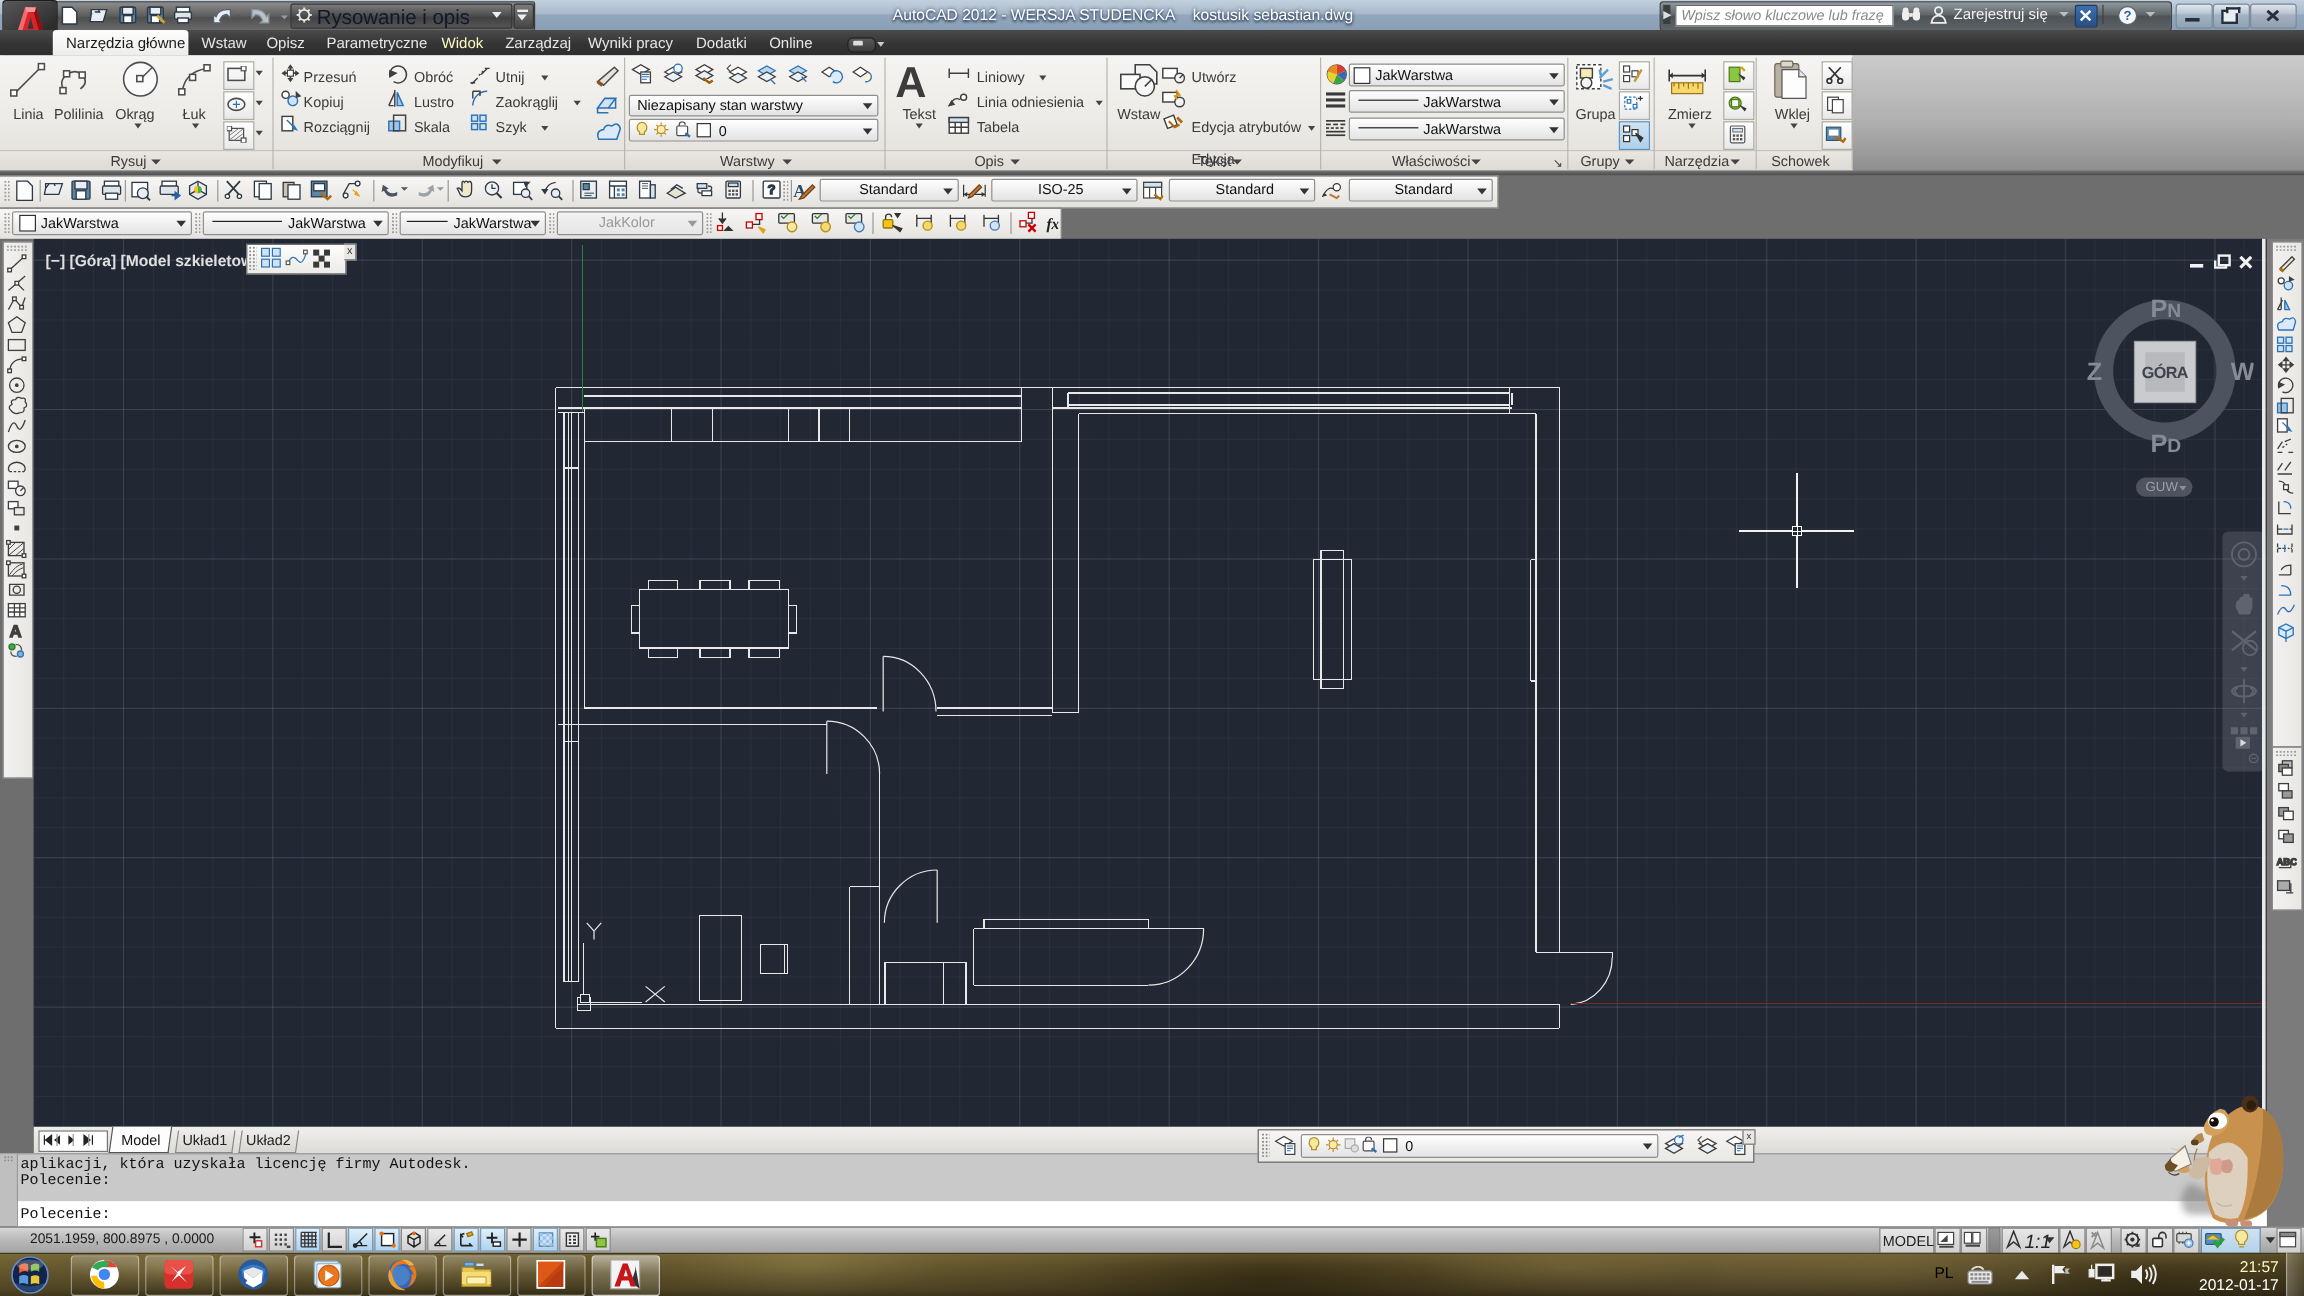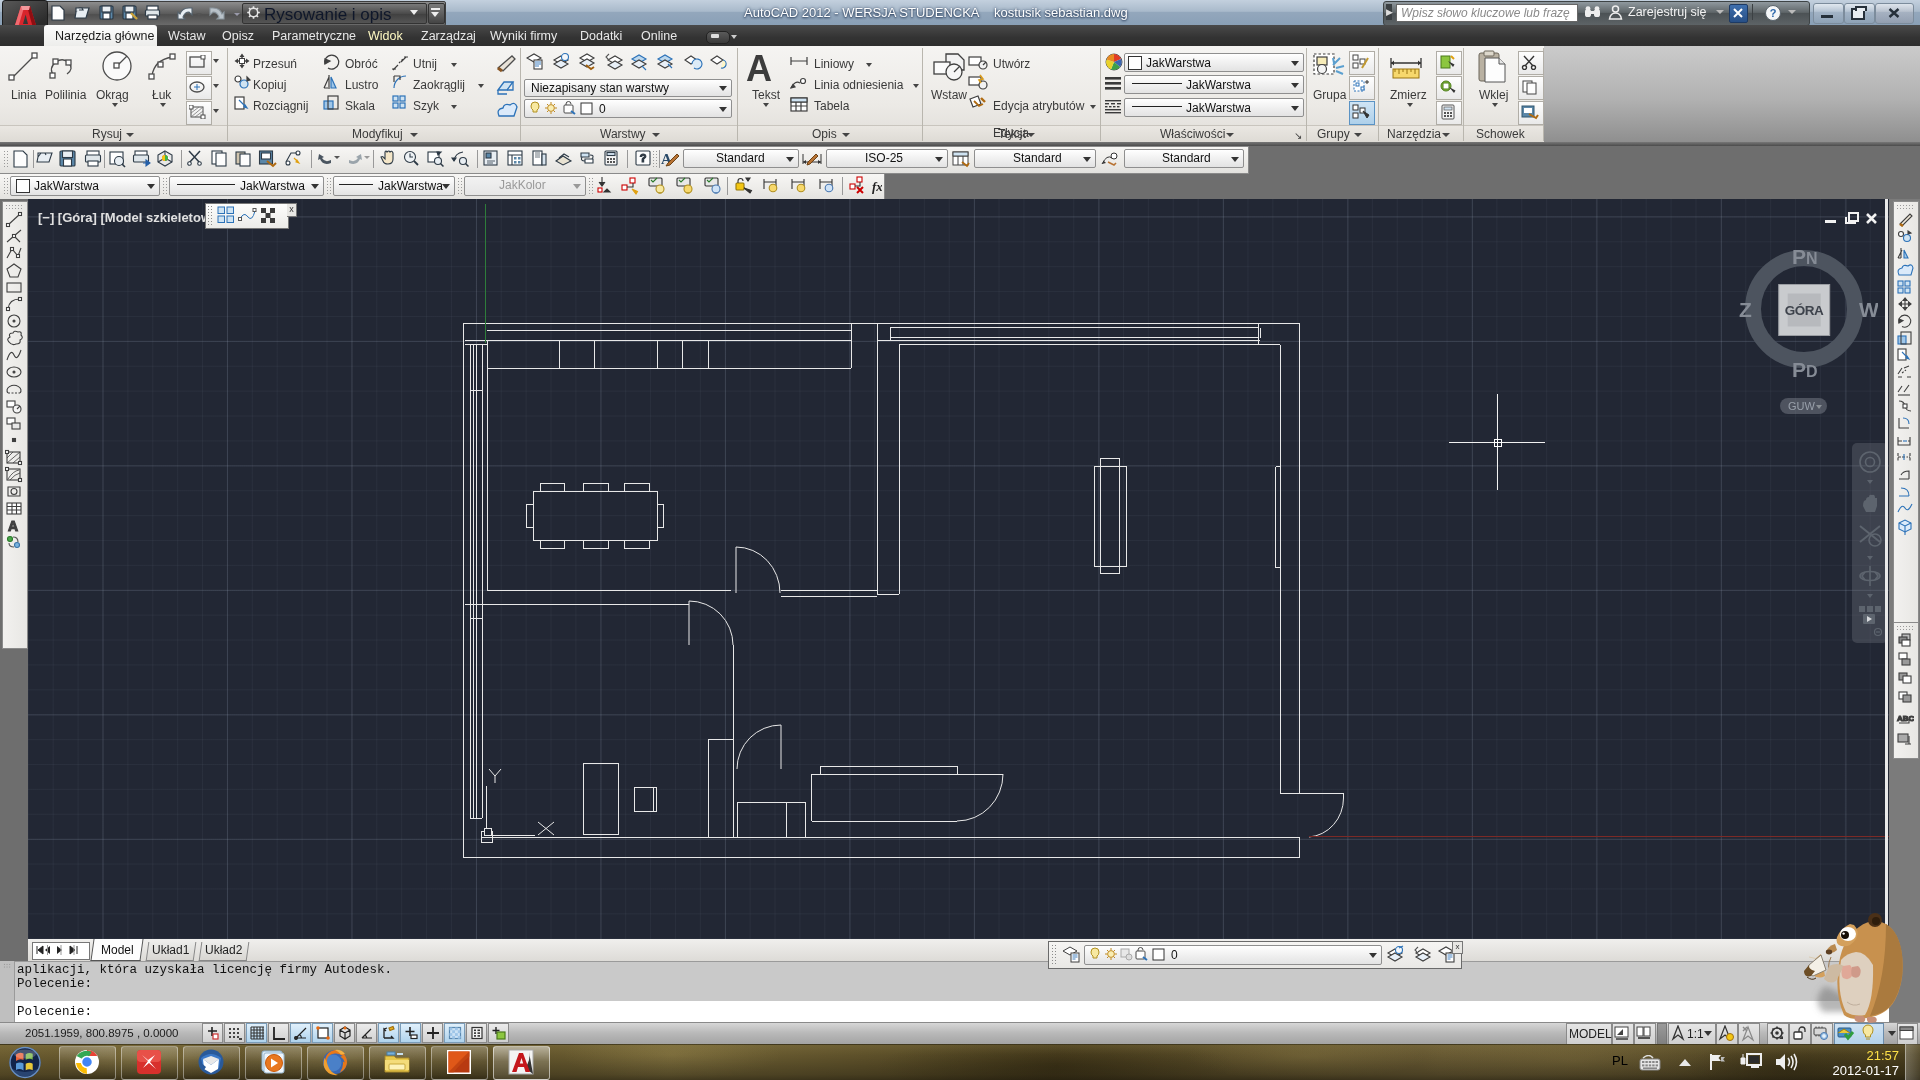--- a/index.html
+++ b/index.html
@@ -109,21 +109,21 @@
   </svg>
 
 <div class="ab" style="left:0;top:25px;width:1920px;height:21px;background:linear-gradient(#4a4a4a,#333 60%,#2e2e2e);"></div>
 <div class="ab" style="left:44px;top:25px;width:113px;height:21px;background:linear-gradient(#fdfdfd,#ededeb);border-radius:3px 3px 0 0;"></div>
 <div class="ab pl" style="left:55px;top:29px;font-size:12.5px;color:#1a1a1a;">Narzędzia główne</div>
 <div class="ab" style="left:168px;top:29px;font-size:12.5px;color:#e8e8e8;">Wstaw</div>
 <div class="ab" style="left:222px;top:29px;font-size:12.5px;color:#e8e8e8;">Opisz</div>
 <div class="ab" style="left:272px;top:29px;font-size:12.5px;color:#e8e8e8;">Parametryczne</div>
 <div class="ab" style="left:368px;top:29px;font-size:12.5px;color:#fef9c3;">Widok</div>
 <div class="ab" style="left:421px;top:29px;font-size:12.5px;color:#e8e8e8;">Zarządzaj</div>
-<div class="ab" style="left:490px;top:29px;font-size:12.5px;color:#e8e8e8;">Wyniki firmy</div>
+<div class="ab" style="left:490px;top:29px;font-size:12.5px;color:#e8e8e8;">Wyniki pracy</div>
 <div class="ab" style="left:580px;top:29px;font-size:12.5px;color:#e8e8e8;">Dodatki</div>
 <div class="ab" style="left:641px;top:29px;font-size:12.5px;color:#e8e8e8;">Online</div>
 <div class="ab" style="left:706px;top:31px;width:22px;height:11px;background:linear-gradient(#5a5a5a,#3a3a3a);border:1px solid #222;border-radius:5px;"></div>
 <div class="ab" style="left:711px;top:34px;width:8px;height:4px;background:#ddd;border-radius:1px;"></div>
 <div class="ab" style="left:731px;top:35px;width:0;height:0;border-left:3.5px solid transparent;border-right:3.5px solid transparent;border-top:4px solid #ccc;"></div>
 
 <div class="ab" style="left:0;top:46px;width:1544px;height:97px;background:linear-gradient(#f5f4f2,#eceae6 60%,#e0ddd8);"></div>
 <div class="ab" style="left:0;top:125px;width:1544px;height:18px;background:linear-gradient(#eae7e2,#dcd9d3);border-top:1px solid #c9c5be;"></div>
 <div class="ab" style="left:1544px;top:46px;width:376px;height:97px;background:linear-gradient(#cbcbcb,#b1b1b1 55%,#8e8e8e);"></div>
 <div class="ab" style="left:0;top:142px;width:1920px;height:4px;background:linear-gradient(#777,#4c4c4c);"></div>
@@ -1377,21 +1377,21 @@
 <svg class="ab" style="left:1636px;top:1026px" width="16" height="15" viewBox="0 0 16 15">
     <rect x="1" y="1" width="6" height="9" fill="#fff" stroke="#444"></rect>
     <rect x="8" y="1" width="6" height="9" fill="#fff" stroke="#444"></rect>
     <path d="M2 12 h12" stroke="#444" stroke-width="1.8"></path>
   </svg>
 <div class="ab" style="left:1657px;top:1023px;width:8px;height:20px;background:linear-gradient(#9a9a9a,#808080);border:1px solid #777;"></div>
 <div class="ab" style="left:1668px;top:1023px;width:46px;height:20px;background:linear-gradient(#e6e6e6,#cfcfcf);border:1px solid #8a8a8a;"></div>
 <svg class="ab" style="left:1670px;top:1025px" width="16" height="17" viewBox="0 0 16 17">
     <path d="M8 1 L3 14 L8 10 L13 14 Z" fill="none" stroke="#333" stroke-width="1.3"></path>
   </svg>
-<div class="ab" style="left:1687px;top:1027px;font-size:12px;color:#222;">1:1</div>
+<div class="ab" style="left:1687px;top:1027px;font-size:16px;color:#222;font-style:italic;">1:1</div>
 <div class="ab" style="left:1704px;top:1031px;width:0;height:0;border-left:4px solid transparent;border-right:4px solid transparent;border-top:5px solid #333;"></div>
 <div class="ab" style="left:1716px;top:1023px;width:20px;height:20px;background:linear-gradient(#e6e6e6,#cfcfcf);border:1px solid #8a8a8a;"></div>
 <div class="ab" style="left:1738px;top:1023px;width:20px;height:20px;background:linear-gradient(#e6e6e6,#cfcfcf);border:1px solid #8a8a8a;"></div>
 <svg class="ab" style="left:1718px;top:1025px" width="16" height="17" viewBox="0 0 16 17">
     <path d="M7 1 L2 14 L7 10 L12 14 Z" fill="none" stroke="#333" stroke-width="1.2"></path>
     <circle cx="12" cy="12" r="3.5" fill="#f3c613" stroke="#a07010"></circle>
   </svg>
 <svg class="ab" style="left:1740px;top:1025px" width="16" height="17" viewBox="0 0 16 17">
     <path d="M8 2 L3 15 L8 11 L13 15 Z" fill="none" stroke="#888" stroke-width="1.2"></path>
     <path d="M3 2 l4 4 M7 2 L3 6" stroke="#888" stroke-width="1.4"></path>
@@ -1567,15 +1567,15 @@
 <svg class="ab" style="left:1739px;top:1052px" width="24" height="20" viewBox="0 0 24 20">
     <rect x="8" y="2" width="14" height="11" fill="none" stroke="#eee" stroke-width="2"></rect>
     <rect x="10" y="4" width="10" height="7" fill="#2a2a2a"></rect>
     <path d="M12 15 h8 M16 13 v2" stroke="#eee" stroke-width="2"></path>
     <path d="M2 6 h4 v6 h-4z M4 2 v4 M1 9 h-0" fill="#eee" stroke="#eee"></path>
   </svg>
 <svg class="ab" style="left:1774px;top:1052px" width="24" height="20" viewBox="0 0 24 20">
     <path d="M2 7 h4 l5 -5 v16 l-5 -5 h-4z" fill="#eee"></path>
     <path d="M14 6 q3 4 0 8 M17 4 q4 6 0 12 M20 2 q5 8 0 16" stroke="#eee" stroke-width="1.6" fill="none"></path>
   </svg>
-<div class="ab" style="left:1829px;top:1048px;width:70px;height:16px;font-size:13px;color:#fde047;text-align:right;">21:57</div>
+<div class="ab" style="left:1829px;top:1048px;width:70px;height:16px;font-size:13px;color:#fef9c3;text-align:right;">21:57</div>
 <div class="ab" style="left:1814px;top:1063px;width:85px;height:16px;font-size:13px;color:#fff;text-align:right;">2012-01-17</div>
 <div class="ab" style="left:1905px;top:1044px;width:15px;height:36px;background:linear-gradient(90deg,rgba(255,255,255,.25),rgba(255,255,255,.08));border-left:1px solid rgba(255,255,255,.5);"></div>
 
 </body></html>

